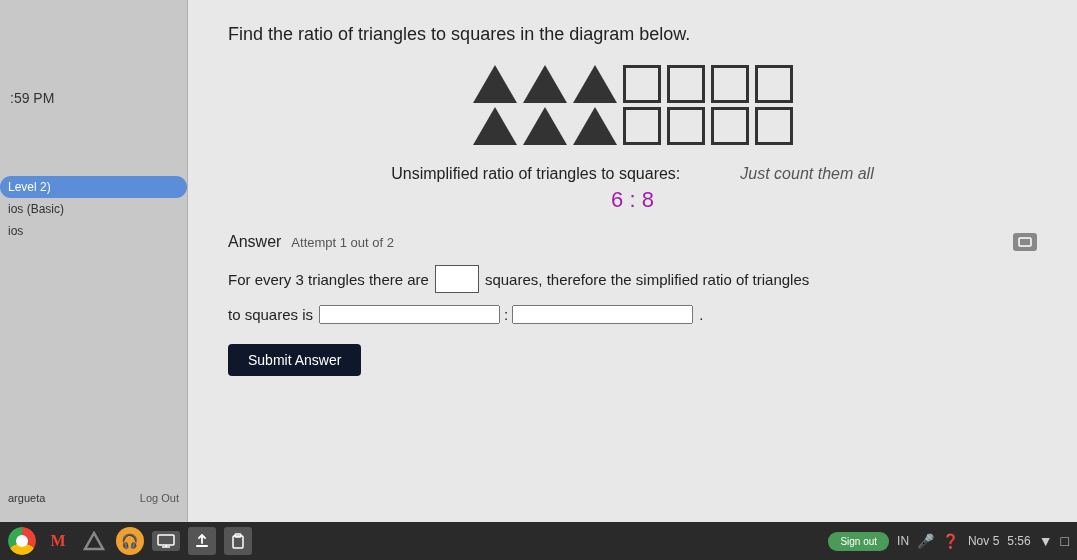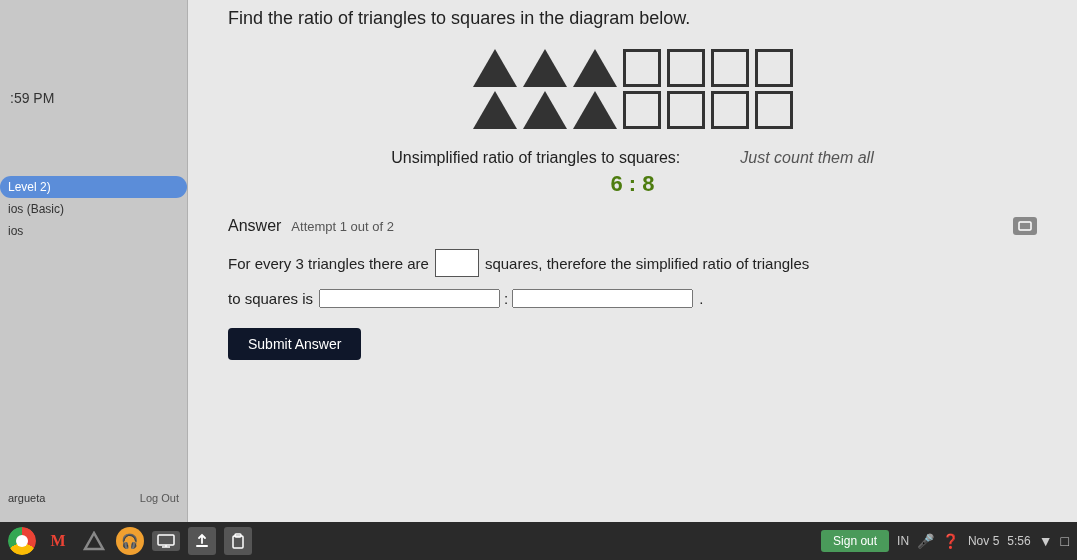--- a/index.html
+++ b/index.html
@@ -70,21 +70,21 @@
       font-size: 11px;
       color: #555;
       cursor: pointer;
       text-decoration: none;
     }
 
     
     .main-content {
       flex: 1;
       background: #e8e8e8;
-      padding: 8px 40px;
+      padding: 24px 40px;
       overflow-y: auto;
     }
 
     .question-title {
       font-size: 18px;
       color: #222;
       margin-bottom: 20px;
       font-weight: normal;
     }
 
@@ -140,22 +140,22 @@
     }
 
     .ratio-row {
       display: flex;
       justify-content: center;
       gap: 40px;
     }
 
     .ratio-value {
       font-size: 22px;
-      color: #4d7c0f;
-      font-weight: bold;
+      color: #a21caf;
+      font-weight: normal;
     }
 
     
     .answer-section {
       margin-top: 10px;
     }
 
     .answer-header {
       display: flex;
       align-items: center;
@@ -322,22 +322,22 @@
       cursor: pointer;
     }
 
     .taskbar-spacer { flex: 1; }
 
     .sign-out-btn {
       background: #4a9a5a;
       color: white;
       border: none;
       padding: 4px 12px;
-      font-size: 12px;
-      border-radius: 3px;
+      font-size: 10px;
+      border-radius: 9px;
       cursor: pointer;
     }
 
     .taskbar-text {
       color: #ccc;
       font-size: 12px;
     }
 
     .taskbar-date {
       color: #ccc;

